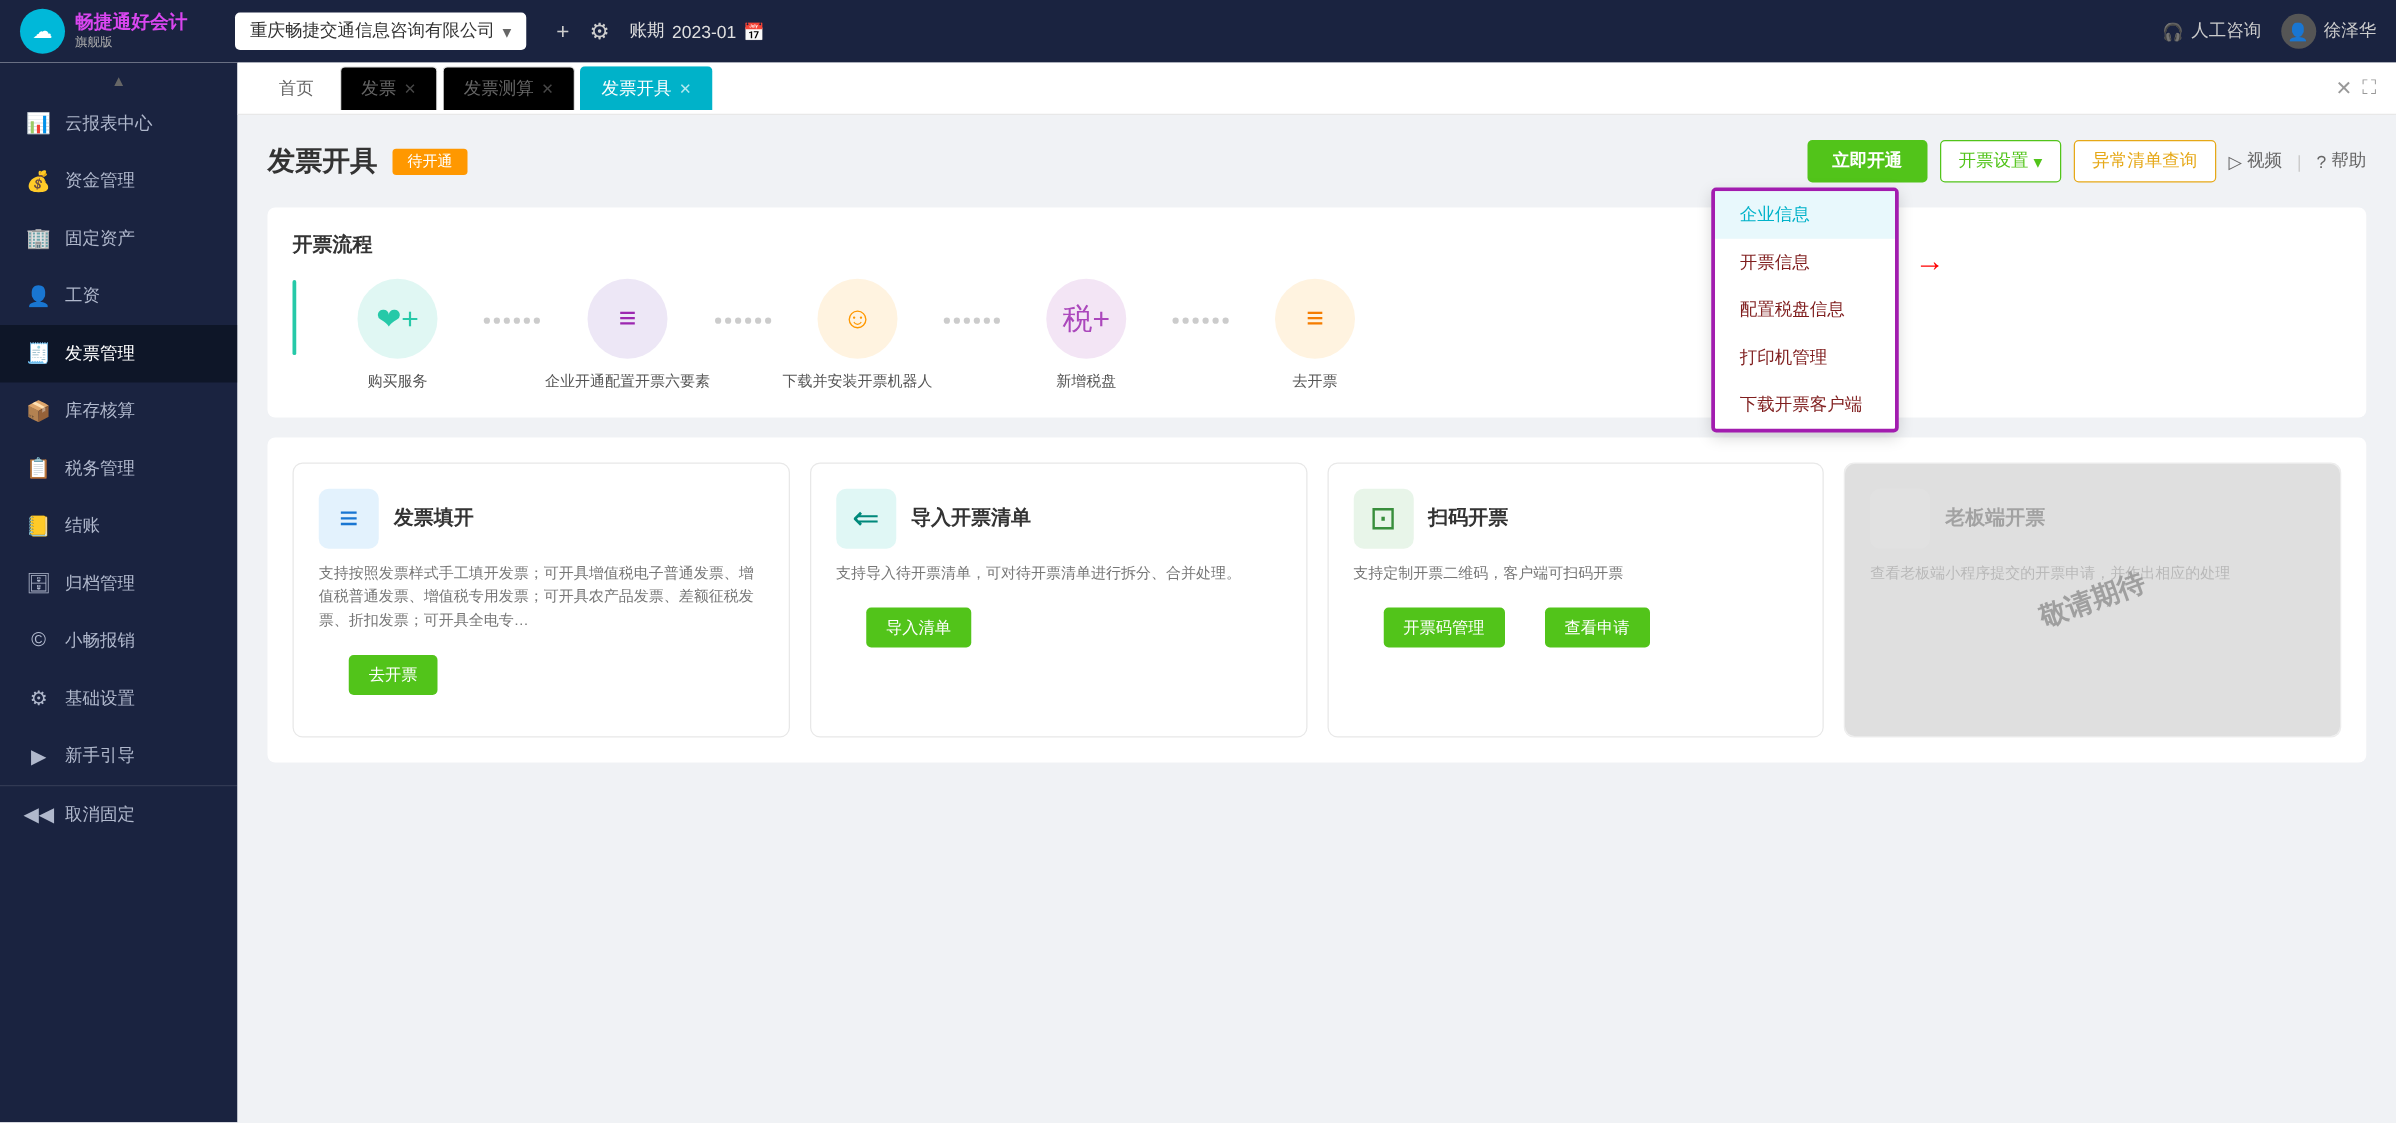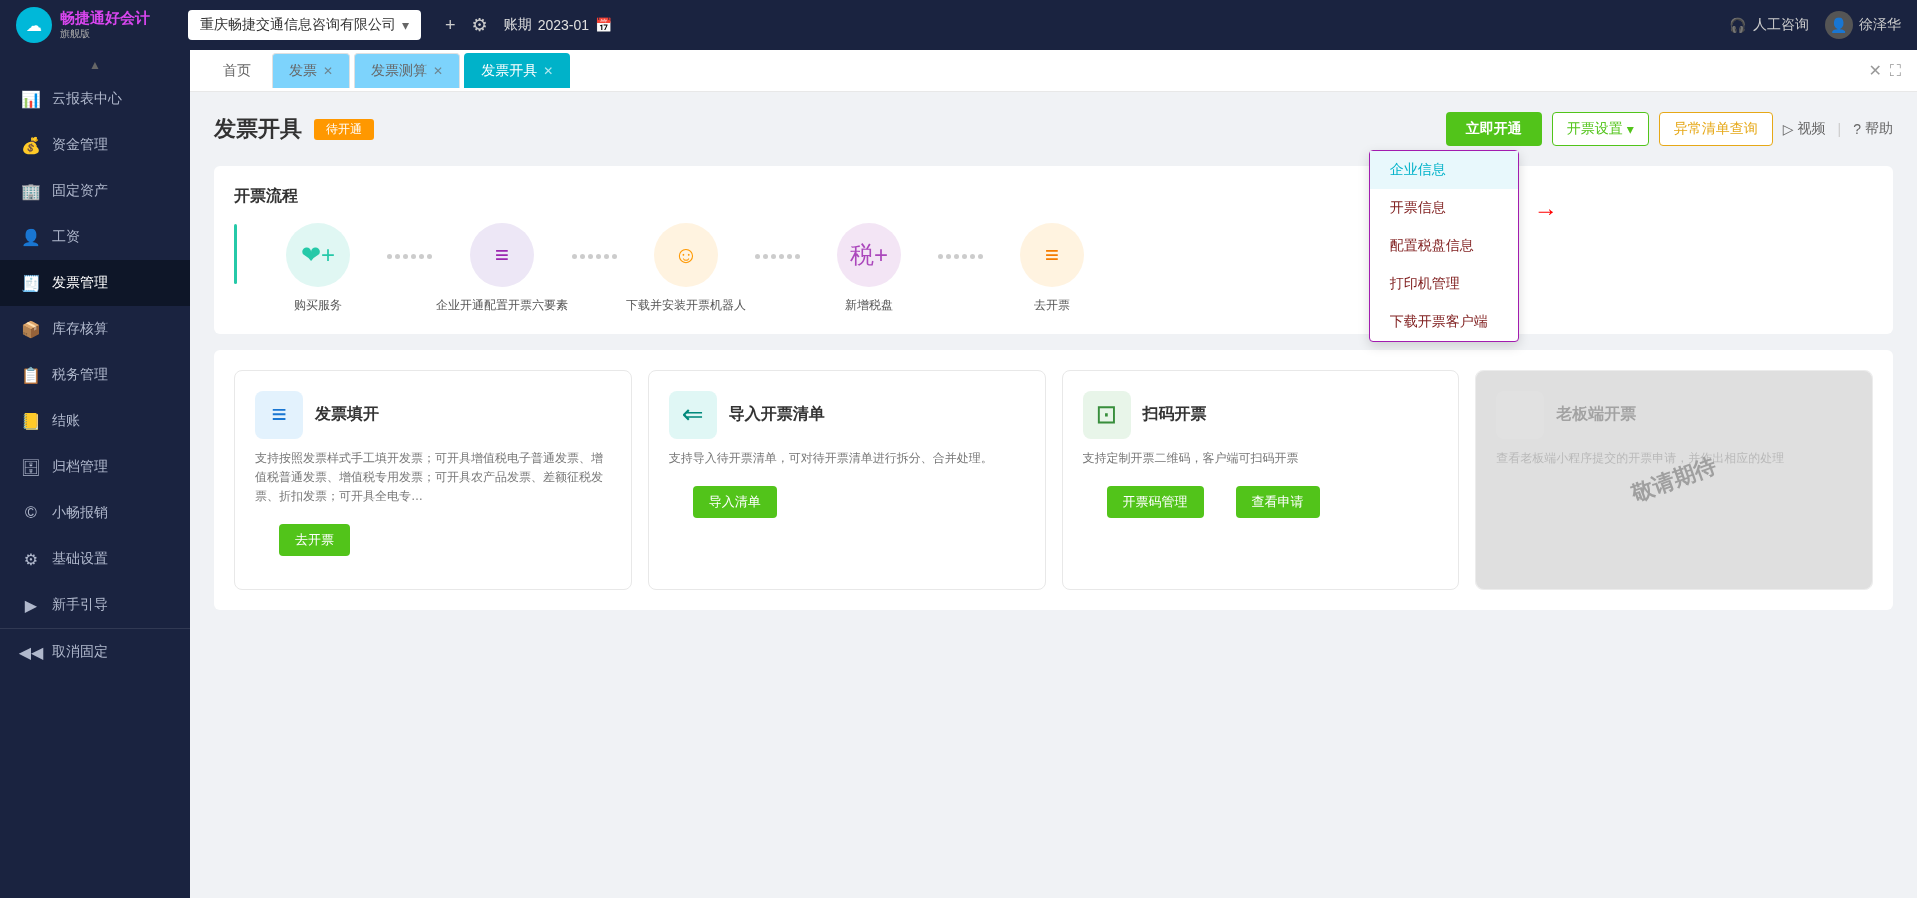--- a/index.html
+++ b/index.html
@@ -32,38 +32,38 @@
     .sidebar-item .s-icon { width: 22px; height: 22px; display: flex; align-items: center; justify-content: center; font-size: 16px; flex-shrink: 0; }
     .sidebar-bottom { margin-top: auto; border-top: 1px solid rgba(255,255,255,0.1); }
     .sidebar-scroll-indicator { display: flex; justify-content: center; padding: 4px; }
     .scroll-arrow { color: #666; font-size: 12px; cursor: pointer; }
 
     
     .tab-bar { height: 42px; background: #fff; display: flex; align-items: center; padding: 0 16px; gap: 4px; border-bottom: 1px solid #e8e8e8; flex-shrink: 0; }
     .tab { display: flex; align-items: center; gap: 6px; padding: 8px 16px; border-radius: 4px 4px 0 0; cursor: pointer; font-size: 14px; color: #666; border: 1px solid transparent; border-bottom: none; }
     .tab.active { background: #00b2c9; color: white; }
     .tab .close-btn { font-size: 12px; opacity: 0.7; cursor: pointer; }
-    .tab:not(.active):not(.home) { background: #7dd3fc; border-color: #e0e0e0; }
+    .tab:not(.active):not(.home) { background: #000000; border-color: #e0e0e0; }
     .tab-right-btns { margin-left: auto; display: flex; gap: 8px; }
     .tab-icon-btn { background: none; border: none; cursor: pointer; font-size: 16px; color: #999; }
 
     
     .page-content { flex: 1; padding: 20px 24px; overflow-y: auto; position: relative; }
     .page-header { display: flex; align-items: center; gap: 12px; margin-bottom: 20px; }
     .page-title { font-size: 22px; font-weight: bold; color: #333; }
     .status-badge { background: #ff9800; color: white; font-size: 12px; padding: 2px 12px; border-radius: 3px; }
 
     .page-header-actions { margin-left: auto; display: flex; gap: 10px; align-items: center; position: relative; }
     .btn-green { background: #52c41a; color: white; border: none; padding: 8px 20px; border-radius: 4px; cursor: pointer; font-size: 14px; font-weight: bold; }
     .btn-outline-green { background: white; color: #52c41a; border: 1px solid #52c41a; padding: 7px 14px; border-radius: 4px; cursor: pointer; font-size: 14px; display: flex; align-items: center; gap: 4px; }
     .btn-outline-yellow { background: white; color: #e6a817; border: 1px solid #e6a817; padding: 7px 14px; border-radius: 4px; cursor: pointer; font-size: 14px; }
     .btn-help { background: none; border: none; color: #666; cursor: pointer; font-size: 14px; display: flex; align-items: center; gap: 4px; }
 
     
-    .dropdown-menu { position: absolute; top: 100%; left: auto; right: 130px; background: white; border: 1px solid #a21caf; border-radius: 4px; box-shadow: 0 4px 12px rgba(0,0,0,0.15); z-index: 1000; min-width: 150px; margin-top: 4px; }
+    .dropdown-menu { position: absolute; top: 100%; left: auto; right: 130px; background: white; border: 3px solid #a21caf; border-radius: 4px; box-shadow: 0 4px 12px rgba(0,0,0,0.15); z-index: 1000; min-width: 150px; margin-top: 4px; }
     .dropdown-item { padding: 10px 20px; cursor: pointer; color: #7f1d1d; font-size: 14px; }
     .dropdown-item.highlighted { background: #e8f8fc; color: #00b2c9; }
     .dropdown-arrow { position: absolute; top: 30%; right: -40px; transform: translateY(-50%); }
     .red-arrow { color: red; font-size: 24px; font-weight: bold; }
 
     
     .section { background: white; border-radius: 6px; padding: 20px; margin-bottom: 16px; }
     .section-title { font-size: 16px; font-weight: bold; color: #333; margin-bottom: 16px; }
 
     

